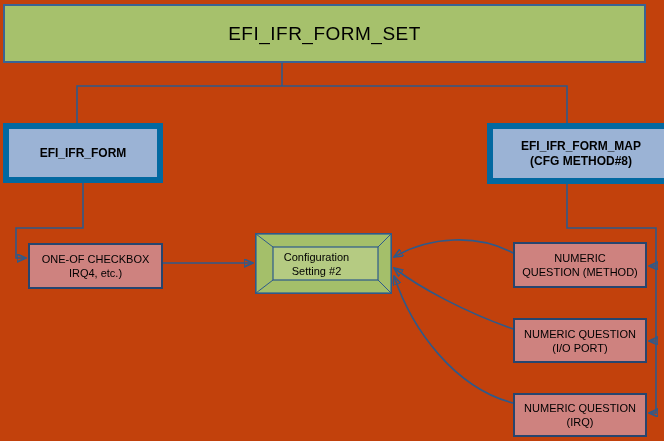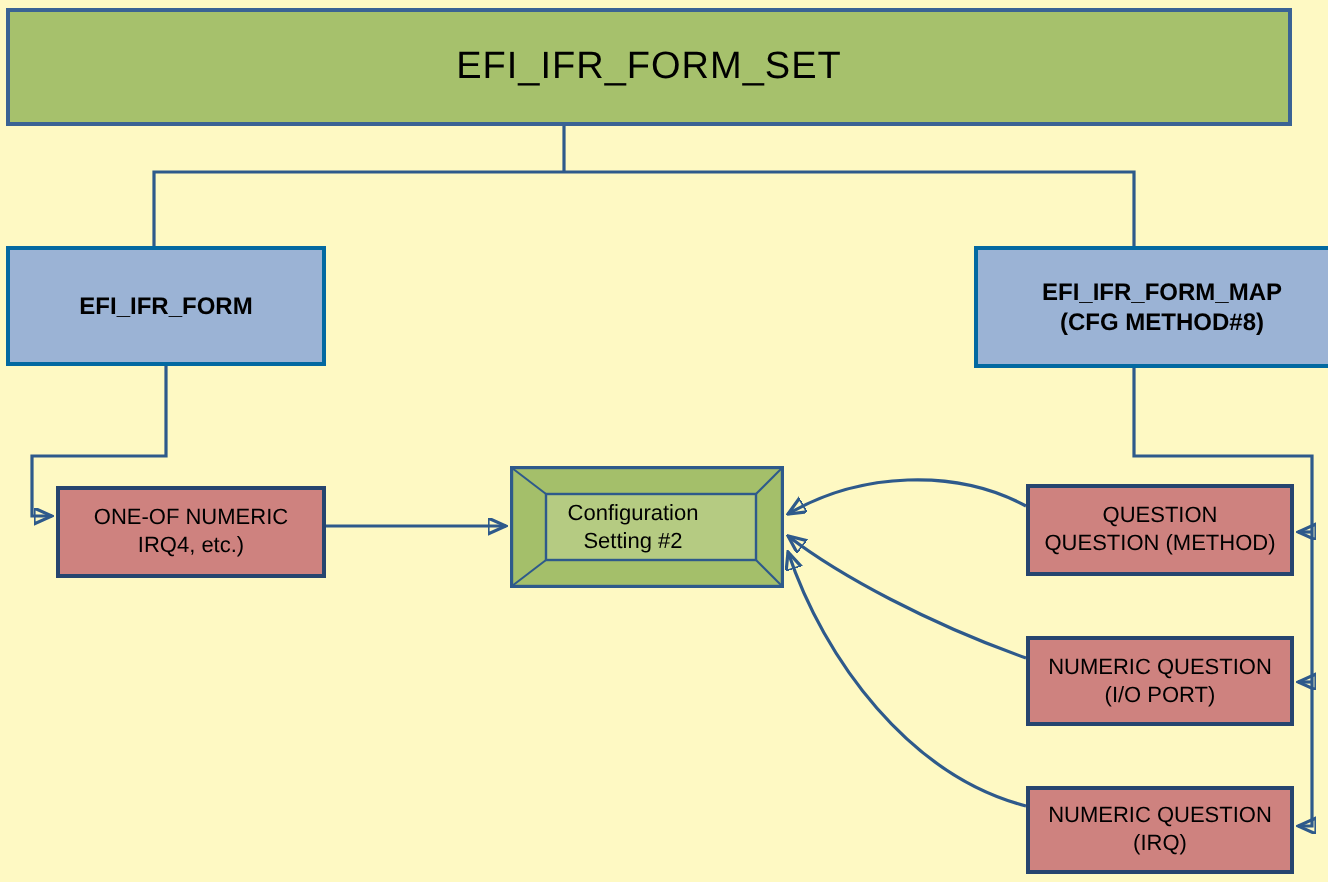--- a/index.html
+++ b/index.html
@@ -1,27 +1,27 @@
 <!DOCTYPE html>
 <html><head>
 <meta charset="utf-8">
 <style>
   html,body{margin:0;padding:0;background:#fff;}
   .canvas{
-    position:relative;width:664px;height:441px;background:#fef9c3;overflow:hidden;
+    position:relative;width:664px;height:441px;background:#c2410c;overflow:hidden;
     font-family:"Liberation Sans","DejaVu Sans",sans-serif;color:#000;
   }
   .node{
     position:absolute;box-sizing:border-box;
     display:flex;flex-direction:column;align-items:center;justify-content:center;
     text-align:center;line-height:15px;
   }
   .node span{display:block;}
   .green-box{background:#A6C16C;border:2px solid #3A6394;}
-  .blue-box{background:#9BB3D5;border:2px solid #0369a1;font-weight:bold;font-size:12px;}
+  .blue-box{background:#9BB3D5;border:6px solid #0369a1;font-weight:bold;font-size:12px;}
   .red-box{background:#CE827F;border:2px solid #26456F;font-size:11px;line-height:14px;}
   #form-set{left:3px;top:4px;width:643px;height:59px;font-size:19px;letter-spacing:.5px;}
   #form{left:3px;top:123px;width:160px;height:60px;}
   #form-map{left:487px;top:123px;width:188px;height:61px;}
   #one-of{left:28px;top:243px;width:135px;height:46px;}
   #checkbox{left:513px;top:242px;width:134px;height:46px;}
   #numeric-io{left:513px;top:318px;width:134px;height:45px;}
   #numeric-irq{left:513px;top:393px;width:134px;height:44px;}
   #config{left:255px;top:233px;width:123px;height:61px;border:none;background:transparent;font-size:11px;line-height:14px;}
   #config .config-text{position:relative;z-index:2;}
@@ -59,41 +59,41 @@
   <div class="node blue-box" id="form">
     <span>EFI_IFR_FORM</span>
   </div>
 
   <div class="node blue-box" id="form-map">
     <span>EFI_IFR_FORM_MAP</span>
     <span>(CFG METHOD#8)</span>
   </div>
 
   <div class="node red-box" id="one-of">
-    <span>ONE-OF NUMERIC</span>
+    <span>ONE-OF CHECKBOX</span>
     <span>IRQ4, etc.)</span>
   </div>
 
   <div class="node" id="config">
     <svg width="137" height="61">
       <rect x="0.8" y="0.8" width="135.4" height="59.4" fill="#A4BF6A" stroke="#2E5A8B" stroke-width="1.6"></rect>
       <line x1="1" y1="1" x2="18" y2="14" stroke="#2E5A8B" stroke-width="1"></line>
       <line x1="136" y1="1" x2="123" y2="14" stroke="#2E5A8B" stroke-width="1"></line>
       <line x1="1" y1="60" x2="18" y2="47" stroke="#2E5A8B" stroke-width="1"></line>
       <line x1="136" y1="60" x2="123" y2="47" stroke="#2E5A8B" stroke-width="1"></line>
       <rect x="18" y="14" width="105" height="33" fill="#B5CB82" stroke="#2E5A8B" stroke-width="1.2"></rect>
     </svg>
     <div class="config-text">
       <span>Configuration</span>
       <span>Setting #2</span>
     </div>
   </div>
 
   <div class="node red-box" id="checkbox">
-    <span>QUESTION</span>
+    <span>NUMERIC</span>
     <span>QUESTION (METHOD)</span>
   </div>
 
   <div class="node red-box" id="numeric-io">
     <span>NUMERIC QUESTION</span>
     <span>(I/O PORT)</span>
   </div>
 
   <div class="node red-box" id="numeric-irq">
     <span>NUMERIC QUESTION</span>

